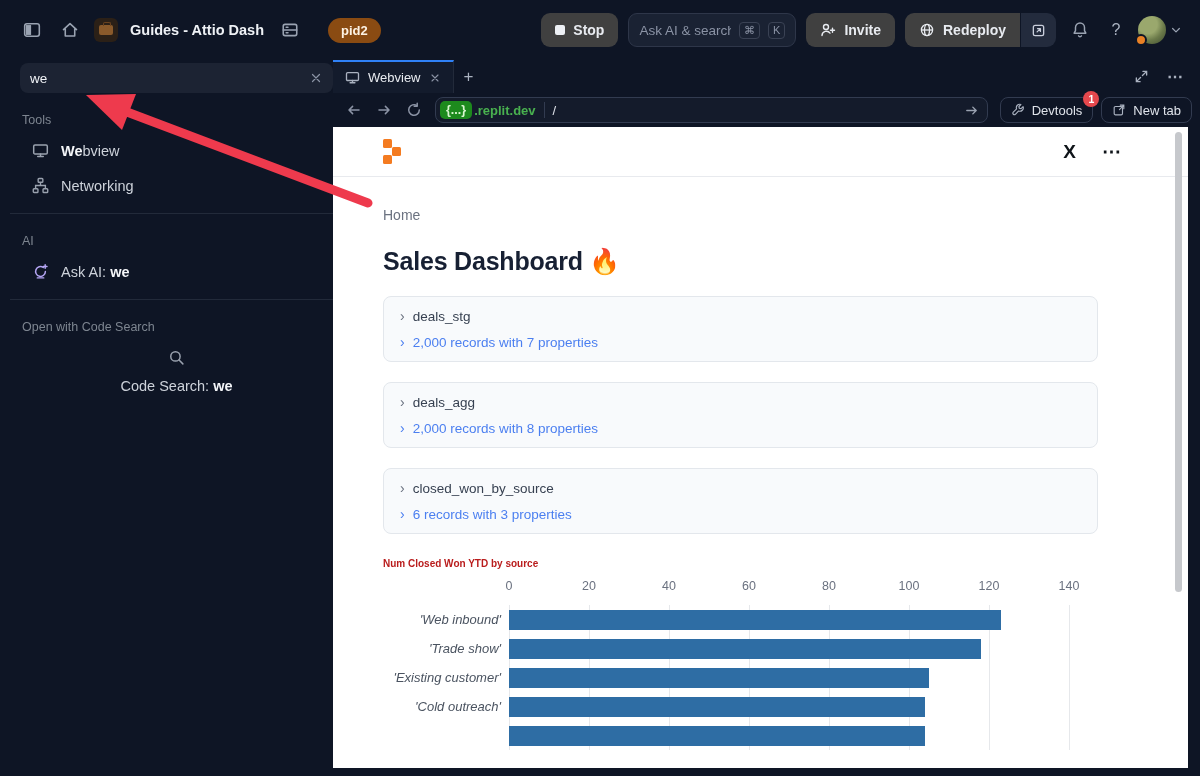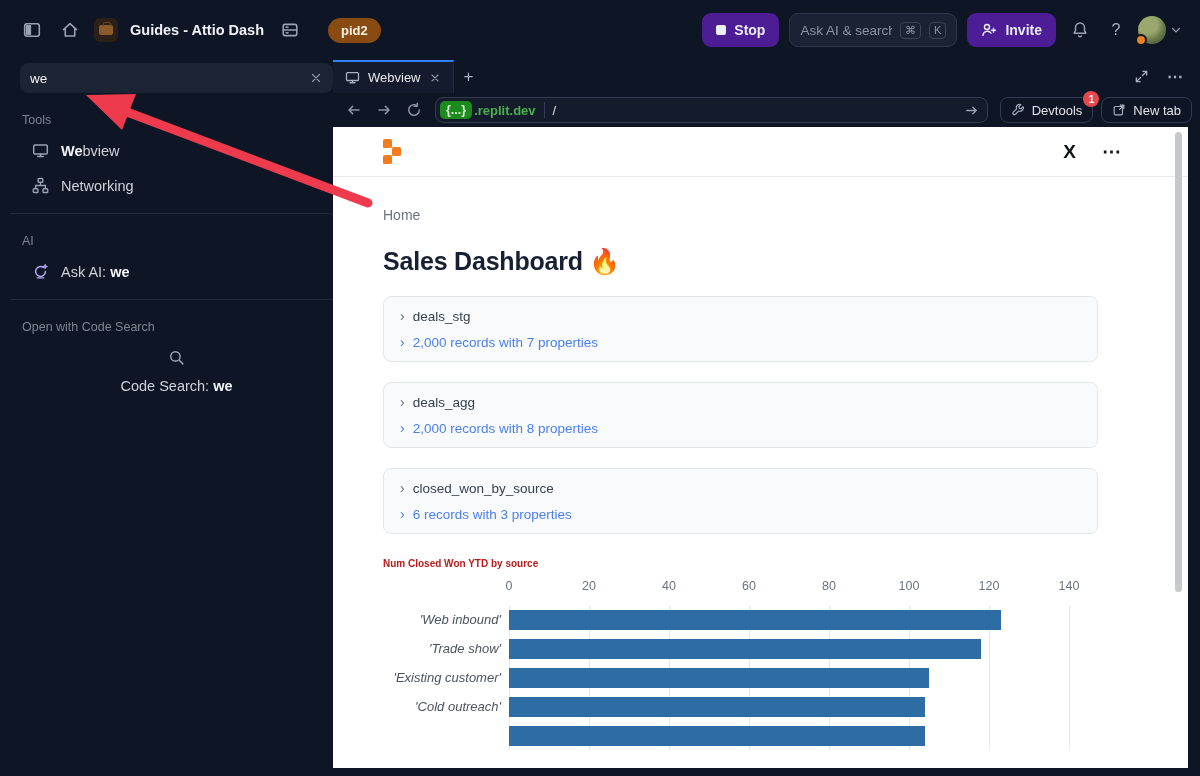--- a/index.html
+++ b/index.html
@@ -8,21 +8,21 @@
 
   
   .topbar { position:absolute; left:0; top:0; width:1200px; height:60px; display:flex; align-items:center; padding:0 18px; gap:10px; }
   .icon-btn { display:flex; align-items:center; justify-content:center; width:28px; height:28px; border-radius:6px; color:#9aa3b2; cursor:pointer; }
   .proj-icon { width:24px; height:24px; border-radius:6px; background:#2b2017; display:flex; align-items:center; justify-content:center; }
   .briefcase { width:14px; height:10px; background:#8a5a2b; border-radius:2px; position:relative; }
   .briefcase:before { content:""; position:absolute; left:4px; top:-3px; width:6px; height:3px; border:1.5px solid #6b431f; border-bottom:none; border-radius:2px 2px 0 0; }
   .proj-title { font-size:14.5px; font-weight:700; color:#eef1f5; margin:0 2px; white-space:nowrap; }
   .pill-badge { margin-left:14px; background:#8a4b12; color:#fdf2e4; font-size:13px; font-weight:700; padding:5px 13px; border-radius:999px; }
   .tb-right { margin-left:auto; display:flex; align-items:center; gap:10px; }
-  .tb-btn { display:flex; align-items:center; gap:8px; height:34px; padding:0 14px; border-radius:9px; background:#4c1d95; font-size:14px; font-weight:700; color:#e8ebf0; cursor:pointer; }
+  .tb-btn { display:flex; align-items:center; gap:8px; height:34px; padding:0 14px; border-radius:9px; background:#404040; font-size:14px; font-weight:700; color:#e8ebf0; cursor:pointer; }
   .stop-sq { width:10px; height:10px; background:#eceff4; border-radius:2px; }
   .tb-search { display:flex; align-items:center; gap:8px; height:34px; width:168px; padding:0 10px; border-radius:9px; background:#1a2233; border:1px solid #2e3649; }
   .tb-search input { flex:1; min-width:0; background:transparent; border:none; outline:none; color:#dfe3ea; font-size:13.5px; font-family:inherit; }
   .tb-search input::placeholder { color:#8b93a5; }
   .keycap { border:1px solid #3a4254; border-radius:4px; color:#8b93a5; font-size:11px; padding:1px 4px; line-height:13px; }
   .split { display:flex; }
   .split .tb-btn { border-radius:9px 0 0 9px; }
   .split .seg { display:flex; align-items:center; justify-content:center; width:36px; height:34px; background:#232b3d; border-left:1px solid #0e1525; border-radius:0 9px 9px 0; color:#c9cedb; cursor:pointer; }
   .help-q { font-size:16px; color:#aab2c0; width:24px; text-align:center; cursor:pointer; }
   .avatar-wrap { display:flex; align-items:center; gap:4px; cursor:pointer; }
@@ -133,20 +133,36 @@
         <span class="keycap">⌘</span>
         <span class="keycap">K</span>
       </div>
       <div class="tb-btn">
         <svg class="gl" width="16" height="16" viewBox="0 0 16 16">
             <circle cx="6" cy="5" r="2.5" fill="none" stroke="currentColor" stroke-width="1.4"></circle>
             <path d="M2 13.5a4.4 4.4 0 0 1 8-2.4M12.5 6.3v4M10.5 8.3h4" fill="none" stroke="currentColor" stroke-width="1.4" stroke-linecap="round"></path>
           </svg>
         <span>Invite</span>
       </div>
+      <div class="split">
+        <div class="tb-btn">
+          <svg class="gl" width="16" height="16" viewBox="0 0 16 16">
+              <circle cx="8" cy="8" r="5.6" fill="none" stroke="currentColor" stroke-width="1.3"></circle>
+              <ellipse cx="8" cy="8" rx="2.5" ry="5.6" fill="none" stroke="currentColor" stroke-width="1.3"></ellipse>
+              <path d="M2.4 8h11.2" stroke="currentColor" stroke-width="1.3"></path>
+            </svg>
+          <span>Redeploy</span>
+        </div>
+        <div class="seg">
+          <svg class="gl" width="15" height="15" viewBox="0 0 16 16">
+              <rect x="2.5" y="2.5" width="11" height="11" rx="2" fill="none" stroke="currentColor" stroke-width="1.4"></rect>
+              <path d="M6.5 9.5 10 6M7 6h3v3" fill="none" stroke="currentColor" stroke-width="1.4" stroke-linecap="round" stroke-linejoin="round"></path>
+            </svg>
+        </div>
+      </div>
       <div class="icon-btn">
         <svg class="gl" width="18" height="18" viewBox="0 0 16 16">
             <path d="M8 1.8a4 4 0 0 1 4 4v2.7l1.2 2.3H2.8L4 8.5V5.8a4 4 0 0 1 4-4zM6.7 13.2a1.4 1.4 0 0 0 2.6 0" fill="none" stroke="currentColor" stroke-width="1.3" stroke-linejoin="round" stroke-linecap="round"></path>
           </svg>
       </div>
       <div class="help-q">?</div>
       <div class="avatar-wrap">
         <div class="avatar">
             <span class="dot"></span>
           </div>

